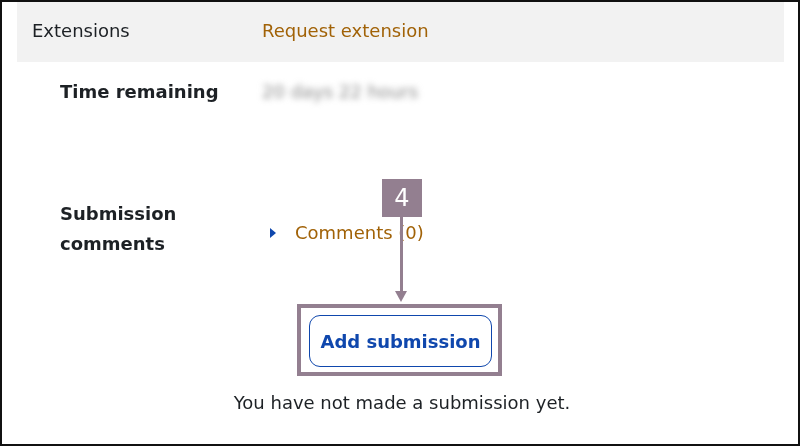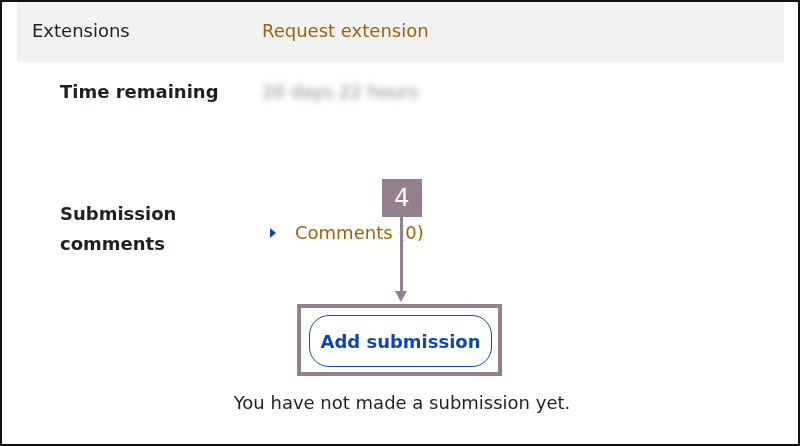--- a/index.html
+++ b/index.html
@@ -94,21 +94,21 @@
       border: 4px solid #937f90;
     }
     .add-button {
       position: absolute;
       left: 307px;
       top: 313px;
       width: 183px;
       height: 52px;
       box-sizing: border-box;
       border: 1.5px solid #0f47ad;
-      border-radius: 20px;
+      border-radius: 11px;
       background: #ffffff;
       color: #0f47ad;
       font-size: 18px;
       font-weight: bold;
       display: flex;
       align-items: center;
       justify-content: center;
       cursor: pointer;
       font-family: "DejaVu Sans", "Liberation Sans", sans-serif;
     }

